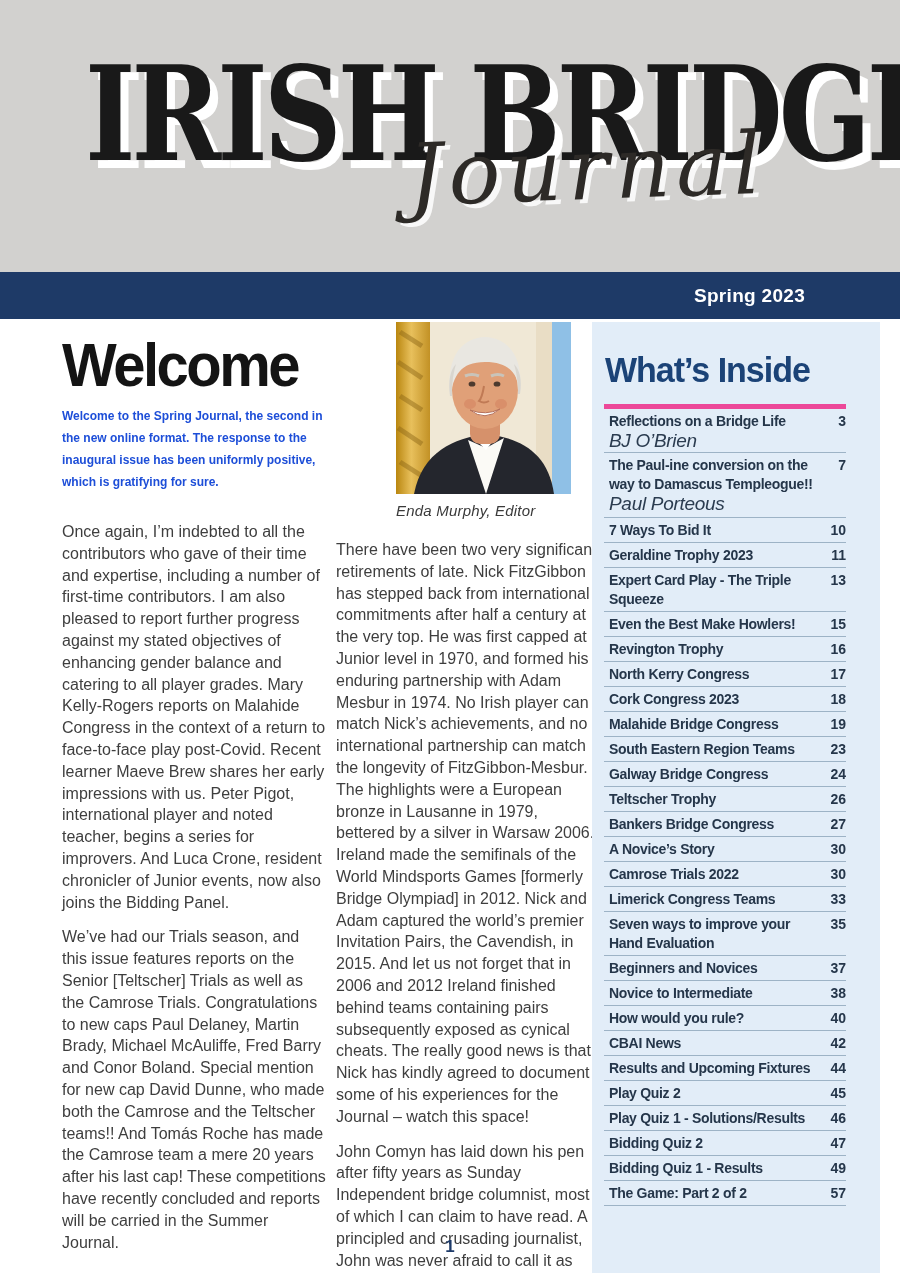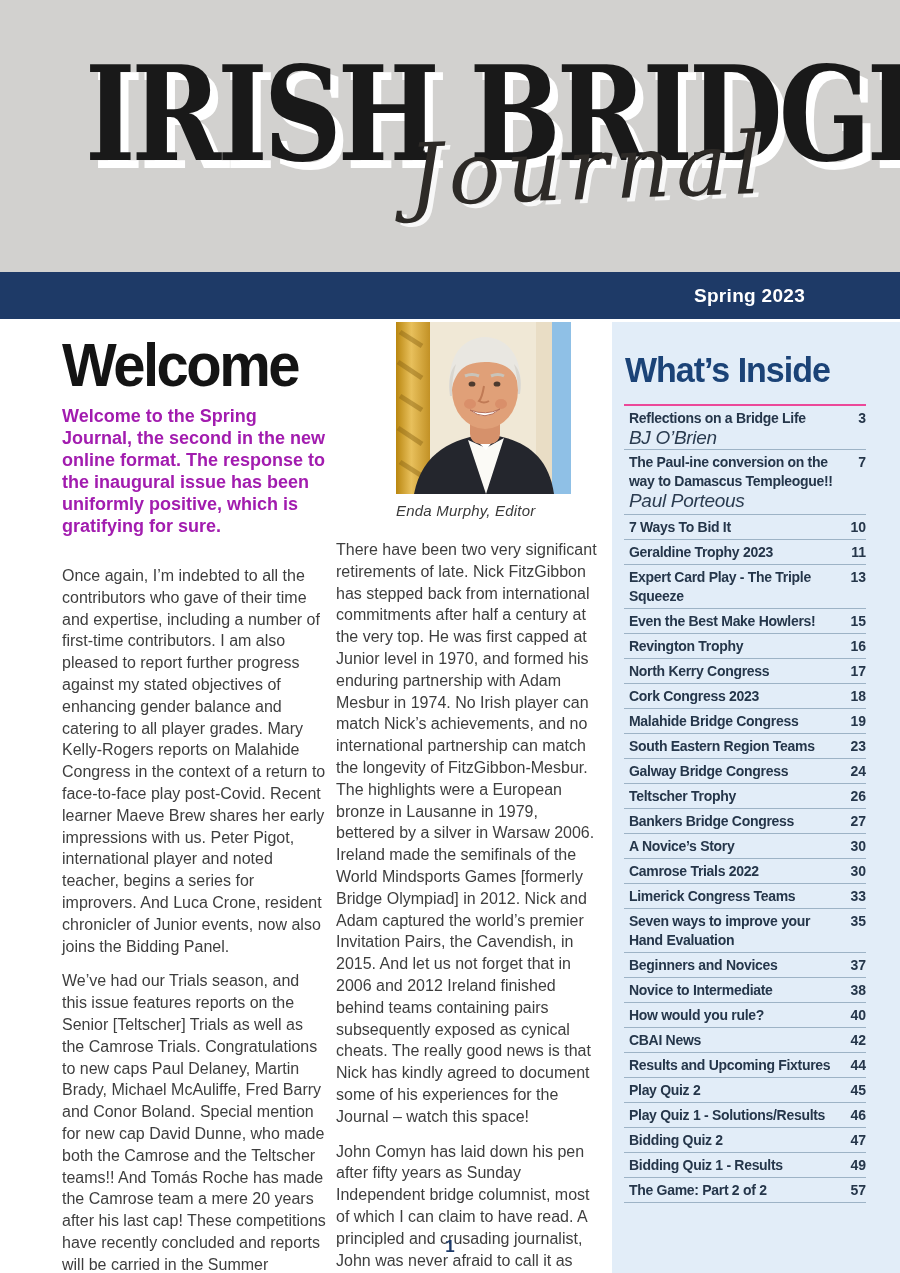--- a/index.html
+++ b/index.html
@@ -20,34 +20,34 @@
   .banner{position:absolute;left:0;top:272px;width:900px;height:47px;background:#1e3a67;
     display:flex;align-items:center;justify-content:flex-end;box-sizing:border-box;padding-right:95px;}
   .banner-label{color:#ffffff;font-weight:bold;font-size:19px;letter-spacing:0.3px;}
 
   
   .content{position:absolute;left:0;top:319px;width:612px;box-sizing:border-box;
     padding:0 0 0 62px;display:flex;gap:10px;}
   .col{width:264px;}
   .welcome{margin:16px 0 12px;font-size:58px;line-height:1;font-weight:bold;
     letter-spacing:-2.5px;color:#141414;transform:scaleY(1.04);transform-origin:left top;}
-  .intro{margin:0 0 28px;font-size:18px;line-height:22px;font-weight:bold;color:#a21caf;}
+  .intro{margin:0 0 28px;font-size:12px;line-height:22px;font-weight:bold;color:#1d4ed8;}
   .body-p{margin:0 0 13px;font-size:16px;line-height:21.8px;color:#3e3e3e;}
 
   .editor-figure{margin:3px 0 20px 60px;width:175px;}
   .editor-figure svg{display:block;width:175px;height:172px;}
   .caption{margin-top:8px;font-style:italic;font-size:15px;color:#3a3a3a;letter-spacing:0.2px;}
   .col-mid{padding-top:0;}
 
   
-  .sidebar{position:absolute;left:612px;top:322px;width:288px;height:951px;
+  .sidebar{position:absolute;left:592px;top:322px;width:288px;height:951px;
     background:#e2edf8;box-sizing:border-box;}
   .sidebar-title{margin:30px 30px 18px 13px;font-size:34px;line-height:1;font-weight:bold;
     color:#1b4377;letter-spacing:-1px;transform:scaleY(1.05);transform-origin:left top;}
-  .toc{margin:0 34px 0 12px;border-top:2px solid #ec4899;}
+  .toc{margin:0 34px 0 12px;border-top:5px solid #ec4899;}
   .toc-row{display:flex;align-items:flex-start;padding:2.5px 0 2.5px 5px;
     border-bottom:1px solid #9db3c6;}
   .toc-title-wrap{flex:1;font-size:14px;font-weight:bold;line-height:19px;color:#25364a;
     letter-spacing:-0.3px;padding-right:4px;}
   .toc-author{font-weight:normal;font-style:italic;font-size:19px;color:#2b3c50;}
   .toc-author.own-line{display:block;}
   .toc-page{width:26px;text-align:right;font-size:14px;font-weight:bold;line-height:19px;
     color:#25364a;}
 
   

